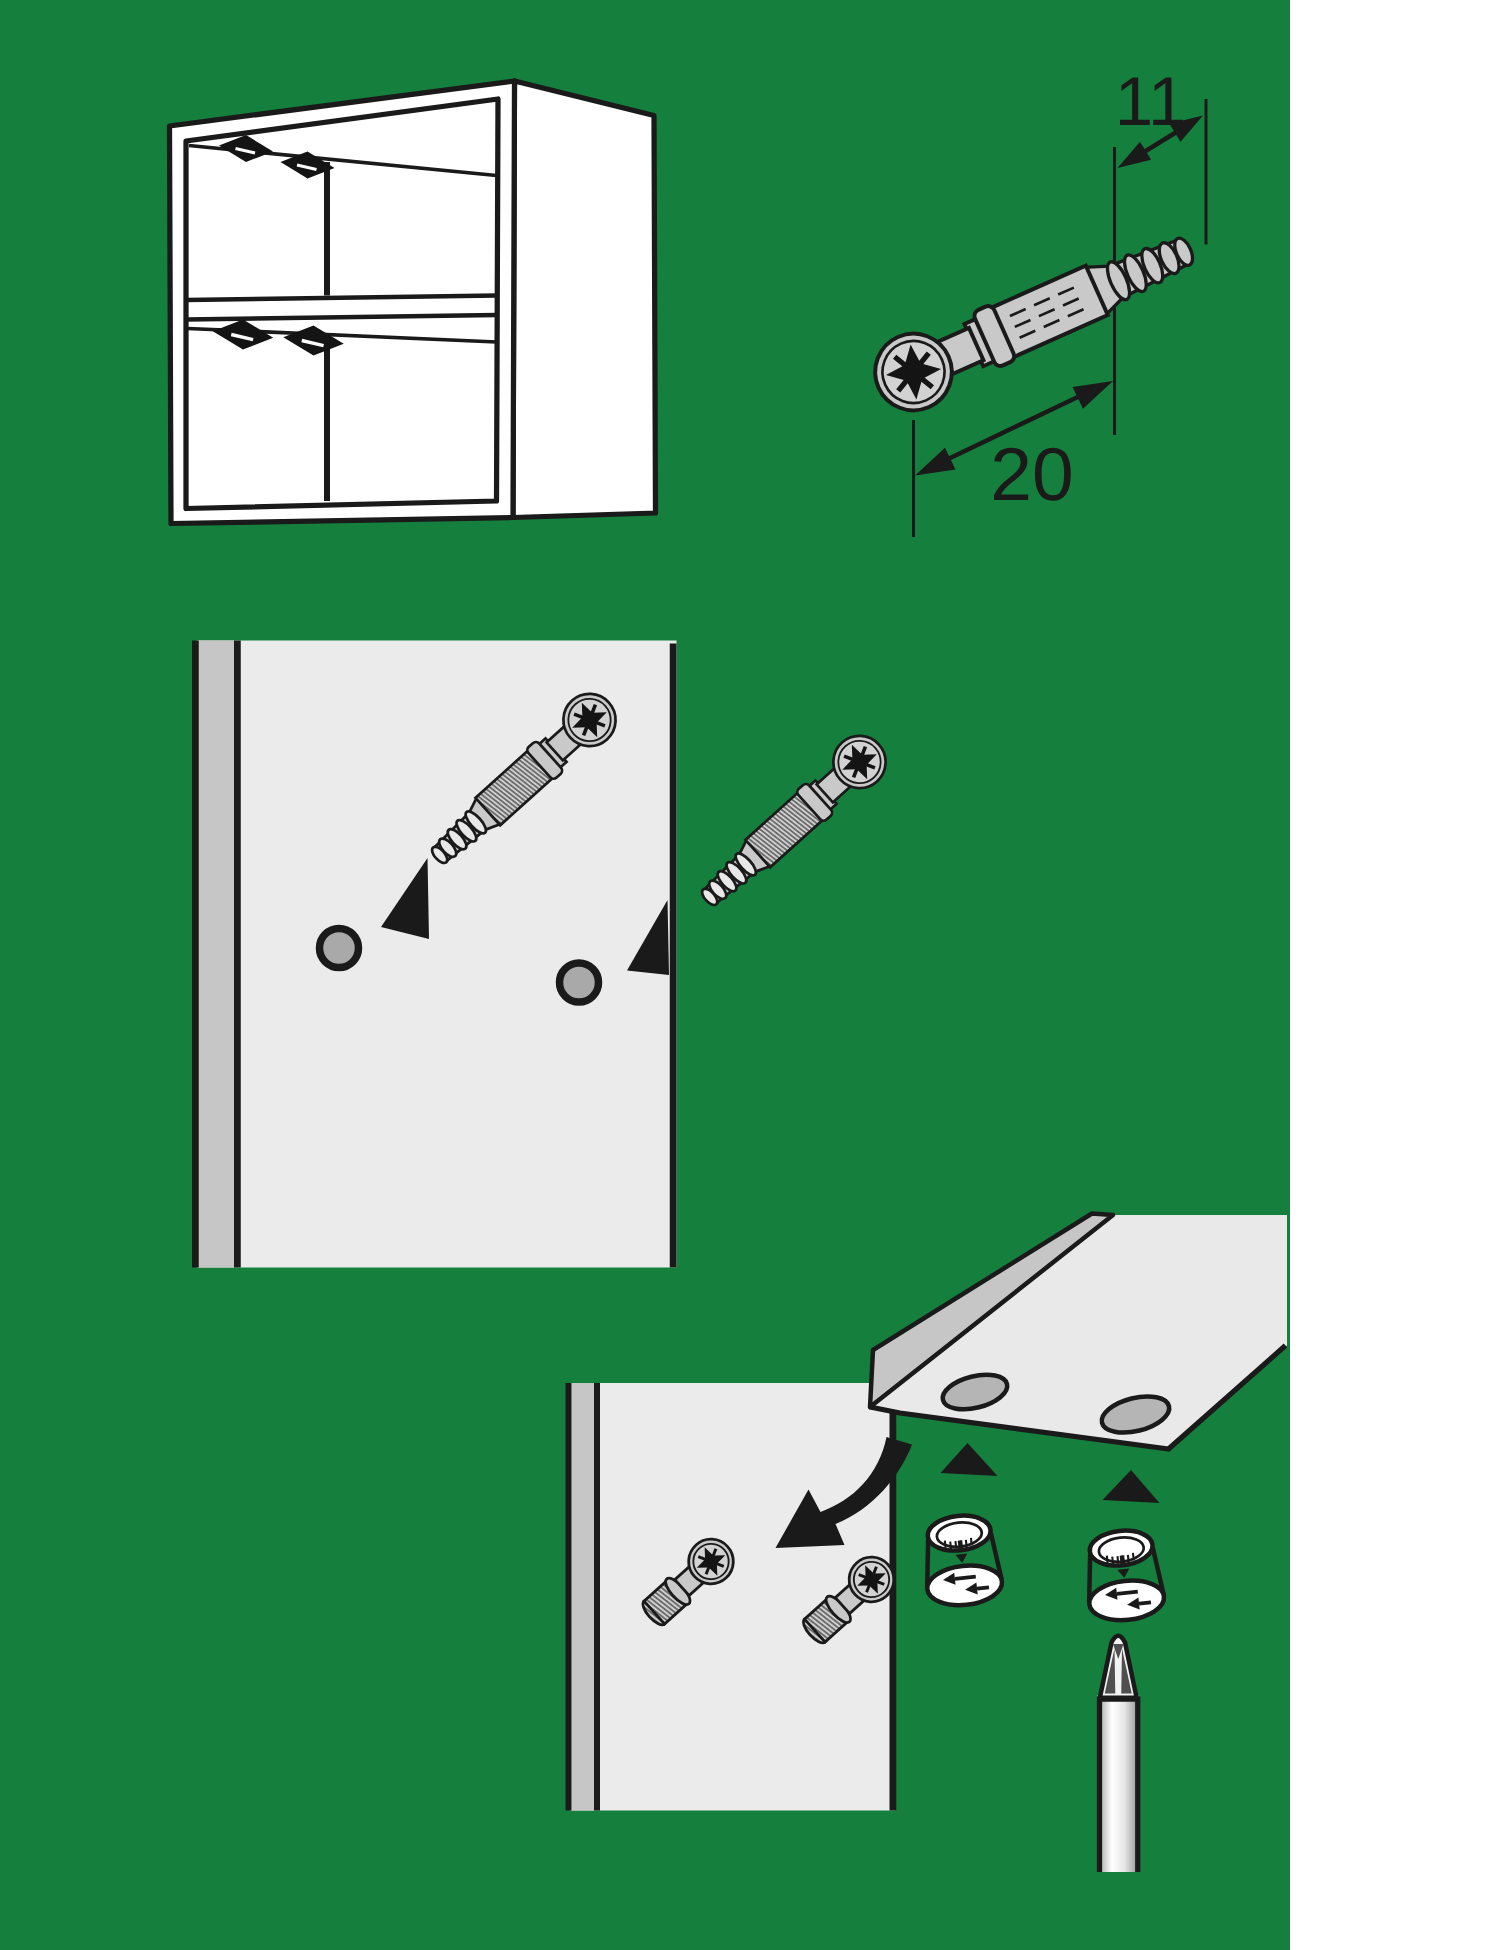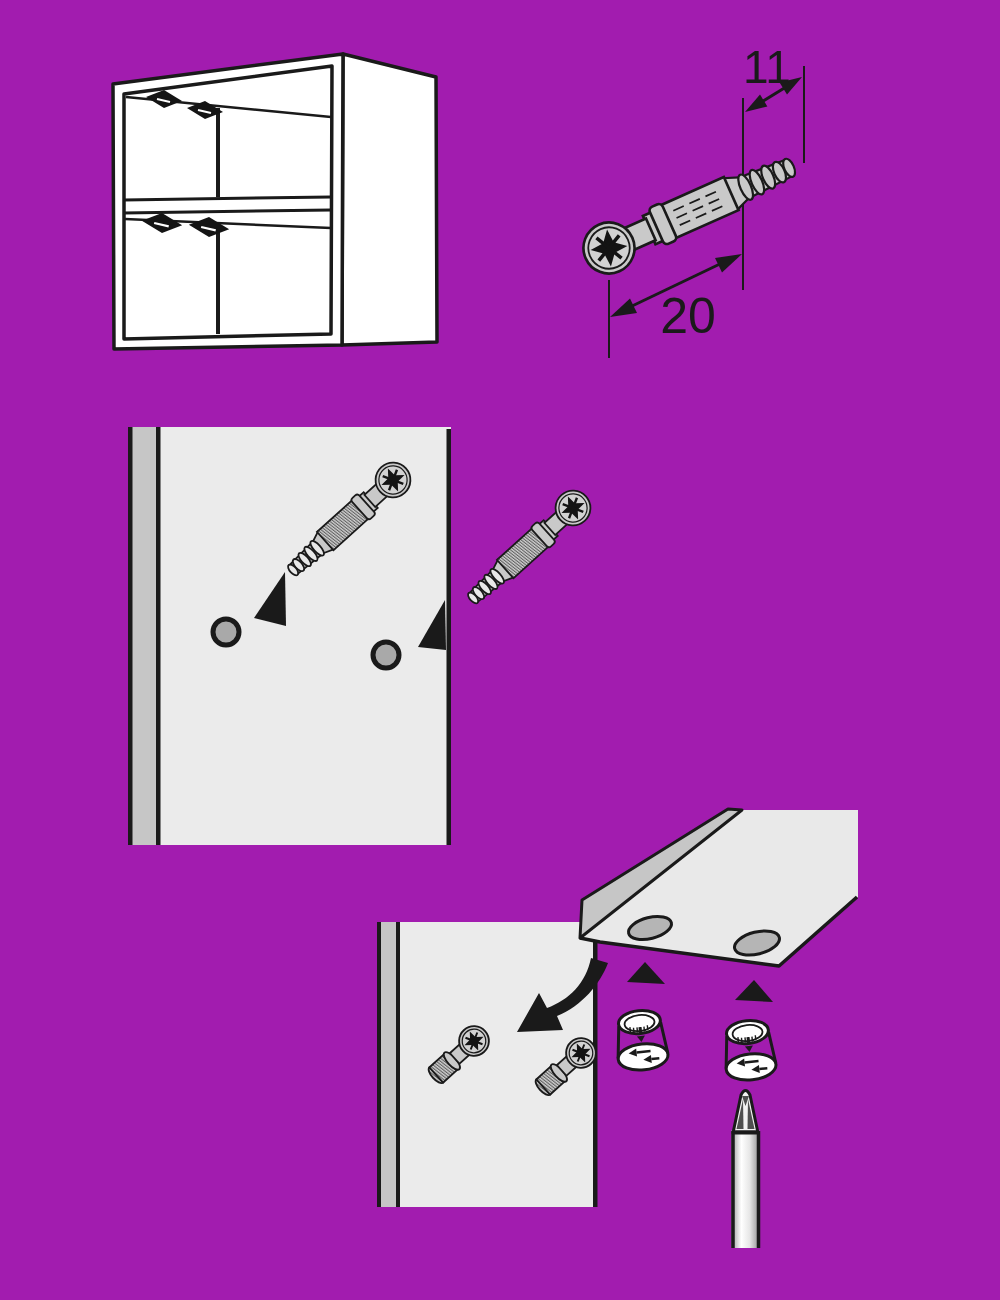--- a/index.html
+++ b/index.html
@@ -1,16 +1,16 @@
 <!DOCTYPE html>
 <html><head>
 <meta charset="utf-8">
 <style>
   html,body{margin:0;padding:0;background:#ffffff;}
-  .page{position:relative;width:1000px;height:1300px;background:#a21caf;overflow:hidden;
+  .page{position:relative;width:860px;height:1300px;background:#15803d;overflow:hidden;
         font-family:"Liberation Sans", sans-serif;}
   svg{display:block;}
   text.dim{font-family:"Liberation Sans", sans-serif;fill:#1a1a1a;}
 </style>
 </head>
 <body>
 
 <div class="page">
 <svg width="1000" height="1300" viewBox="0 0 1000 1300">
 

